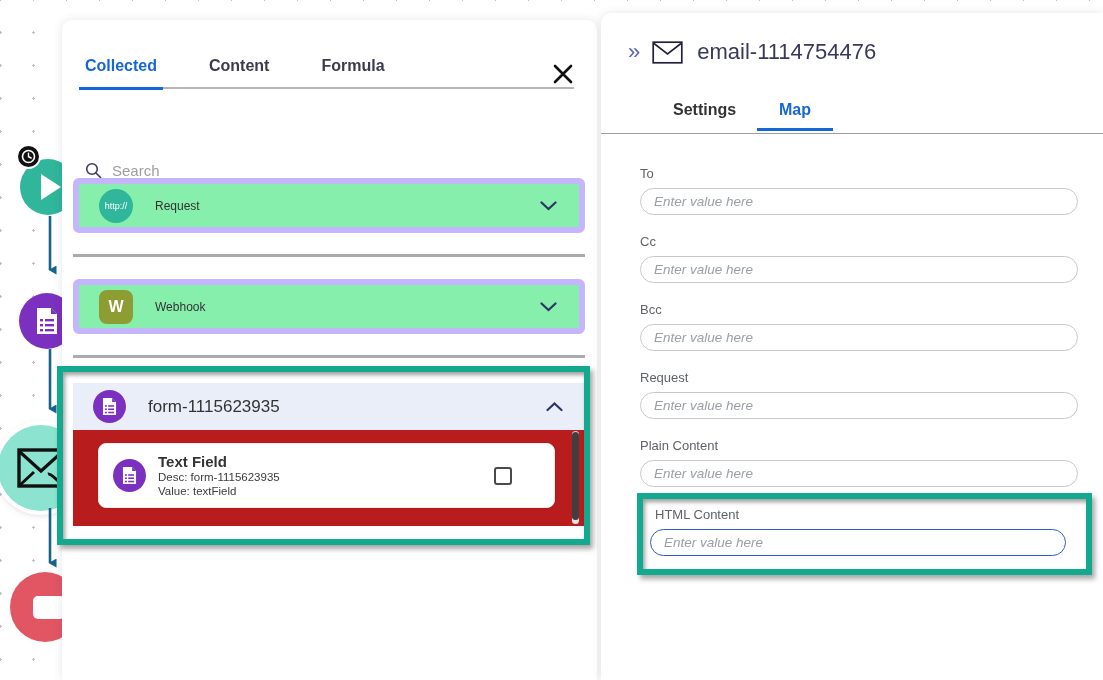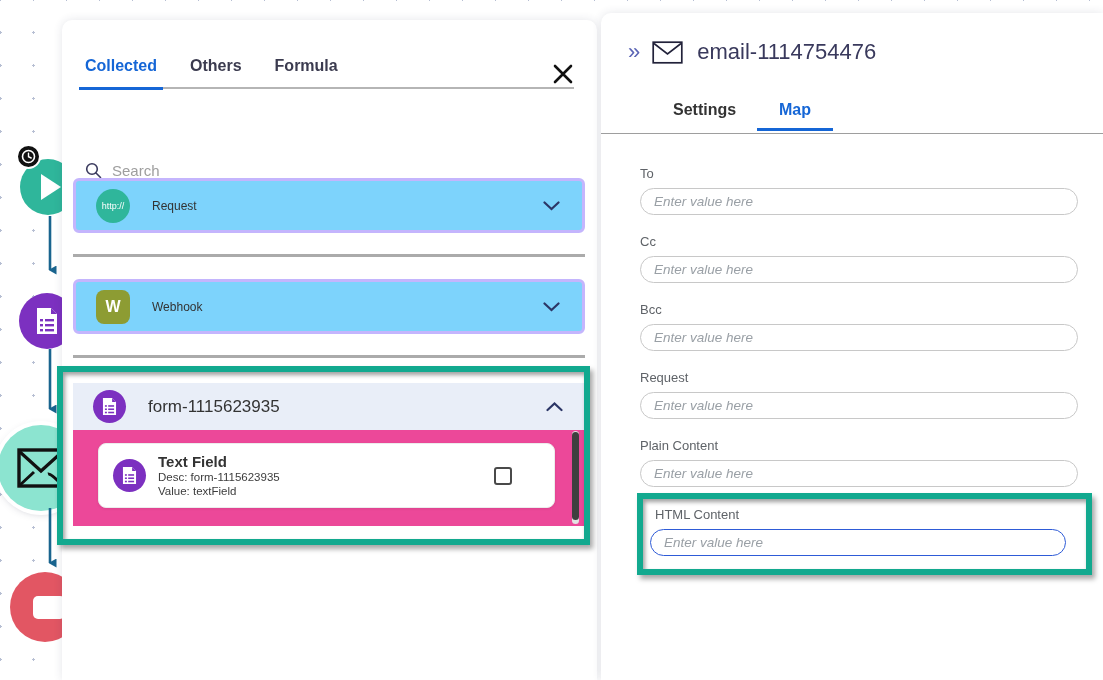--- a/index.html
+++ b/index.html
@@ -22,41 +22,41 @@
   .node-stop { left:10px; top:572px; width:70px; height:70px; background:#e25663; }
   .node-stop .stopicon { width:32px; height:23px; background:#fff; border-radius:5px; margin-left:8px; }
   #arrows { position:absolute; left:0; top:0; z-index:1; }
 
   
   .panel { position:absolute; background:#fff; box-shadow:0 0 10px rgba(40,50,80,.12); z-index:3; }
   .left-panel { left:62px; top:20px; width:535px; height:660px; border-radius:10px 10px 0 0; }
   .right-panel { left:601px; top:13px; width:502px; height:667px; border-radius:10px 0 0 0; }
 
   
-  .lp-tabs { position:absolute; top:26px; left:23px; right:23px; height:43px; border-bottom:2px solid #b5b5b5; display:flex; gap:33px; }
+  .lp-tabs { position:absolute; top:26px; left:23px; right:23px; height:43px; border-bottom:2px solid #b5b5b5; display:flex; gap:52px; }
   .lp-tab { font-size:16px; font-weight:600; color:#3b3b4f; line-height:40px; position:relative; cursor:pointer; }
   .lp-tab.active { color:#1566d6; }
   .lp-tab.active::after { content:""; position:absolute; left:-6px; right:-6px; bottom:-3px; height:3px; background:#1566d6; }
   .lp-close { position:absolute; top:44px; right:24px; width:20px; height:20px; cursor:pointer; }
 
   .lp-search { position:absolute; top:134px; left:23px; right:23px; height:34px; border-bottom:1.5px solid #cfcfcf; display:flex; align-items:center; gap:10px; }
   .lp-search input { border:none; outline:none; flex:1; font-size:15px; color:#4c1d95; background:transparent; }
   .lp-search input::placeholder { color:#9e9e9e; font-style:normal; }
 
-  .src-row { position:absolute; left:11px; right:12px; height:55px; border:3px solid #c4b5fd; border-radius:6px; background:#7dd3fc; display:flex; align-items:center; padding:0 22px 0 20px; cursor:pointer; }
+  .src-row { position:absolute; left:11px; right:12px; height:55px; border:6px solid #c4b5fd; border-radius:6px; background:#86efac; display:flex; align-items:center; padding:0 22px 0 20px; cursor:pointer; }
   .src-row .lbl { font-size:12px; color:#333; margin-left:22px; flex:1; }
   .icon-http { width:34px; height:34px; border-radius:50%; background:#2fb69b; color:#fff; font-size:9px; display:flex; align-items:center; justify-content:center; }
   .icon-w { width:34px; height:34px; border-radius:8px; background:#8d9c33; color:#fff; font-size:16px; font-weight:600; display:flex; align-items:center; justify-content:center; }
   .icon-formdoc { width:33px; height:33px; border-radius:50%; background:#7c30c0; display:flex; align-items:center; justify-content:center; }
   .divider { position:absolute; left:11px; right:12px; height:2.5px; background:#ababab; }
 
   .form-section { position:absolute; left:11px; right:12px; top:363px; }
   .fs-header { height:47px; background:#e9eef8; display:flex; align-items:center; padding:0 22px 0 20px; cursor:pointer; }
   .fs-header .lbl { font-size:17px; color:#333; margin-left:22px; flex:1; }
-  .fs-body { position:relative; height:96px; background:#ec4899; }
+  .fs-body { position:relative; height:96px; background:#b91c1c; }
   .field-card { position:absolute; left:25px; top:13px; width:457px; height:65px; background:#fff; border:1px solid #ececec; border-radius:8px; box-shadow:0 1px 3px rgba(0,0,0,.08); display:flex; align-items:center; padding:0 14px 0 14px; }
   .field-card .txt { margin-left:12px; flex:1; }
   .fc-title { font-size:15px; font-weight:700; color:#333; line-height:17px; }
   .fc-sub { font-size:11.5px; color:#3c3c3c; line-height:14px; }
   .fc-check { appearance:none; -webkit-appearance:none; width:18px; height:18px; border:2px solid #4a4a4a; border-radius:3px; background:#fff; cursor:pointer; margin-right:28px; }
   .fs-scroll-track { position:absolute; right:6px; top:1px; width:7px; height:93px; background:#e3e3e3; border-radius:4px; }
   .fs-scroll-thumb { position:absolute; right:6px; top:2px; width:7px; height:88px; background:#3f3f3f; border-radius:4px; cursor:pointer; }
 
   
   .rp-header { position:absolute; top:26px; left:27px; display:flex; align-items:center; gap:14px; }
@@ -128,21 +128,21 @@
 </div>
 
 <div class="node node-stop">
   <span class="stopicon"></span>
 </div>
 
 <div class="panel left-panel">
 
   <div class="lp-tabs">
     <div class="lp-tab active">Collected</div>
-    <div class="lp-tab">Others</div>
+    <div class="lp-tab">Content</div>
     <div class="lp-tab">Formula</div>
   </div>
 
   <svg class="lp-close" viewBox="0 0 20 20">
     <path d="M2,2 L18,18 M18,2 L2,18" stroke="#111" stroke-width="2.6" stroke-linecap="round"></path>
   </svg>
 
   <div class="lp-search">
     <svg width="17" height="17" viewBox="0 0 17 17">
       <circle cx="7" cy="7" r="5.3" fill="none" stroke="#3a3a5e" stroke-width="1.6"></circle>

